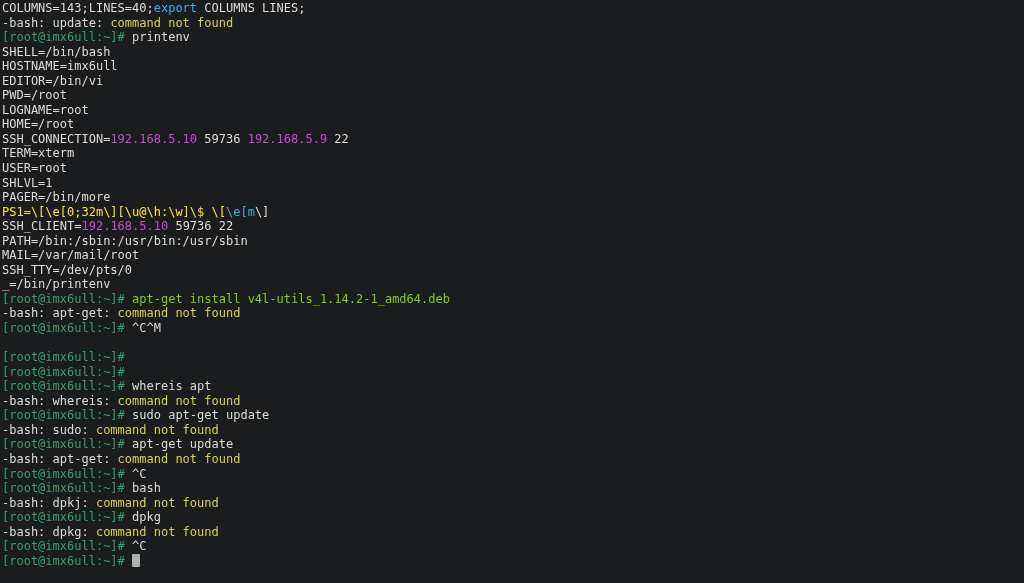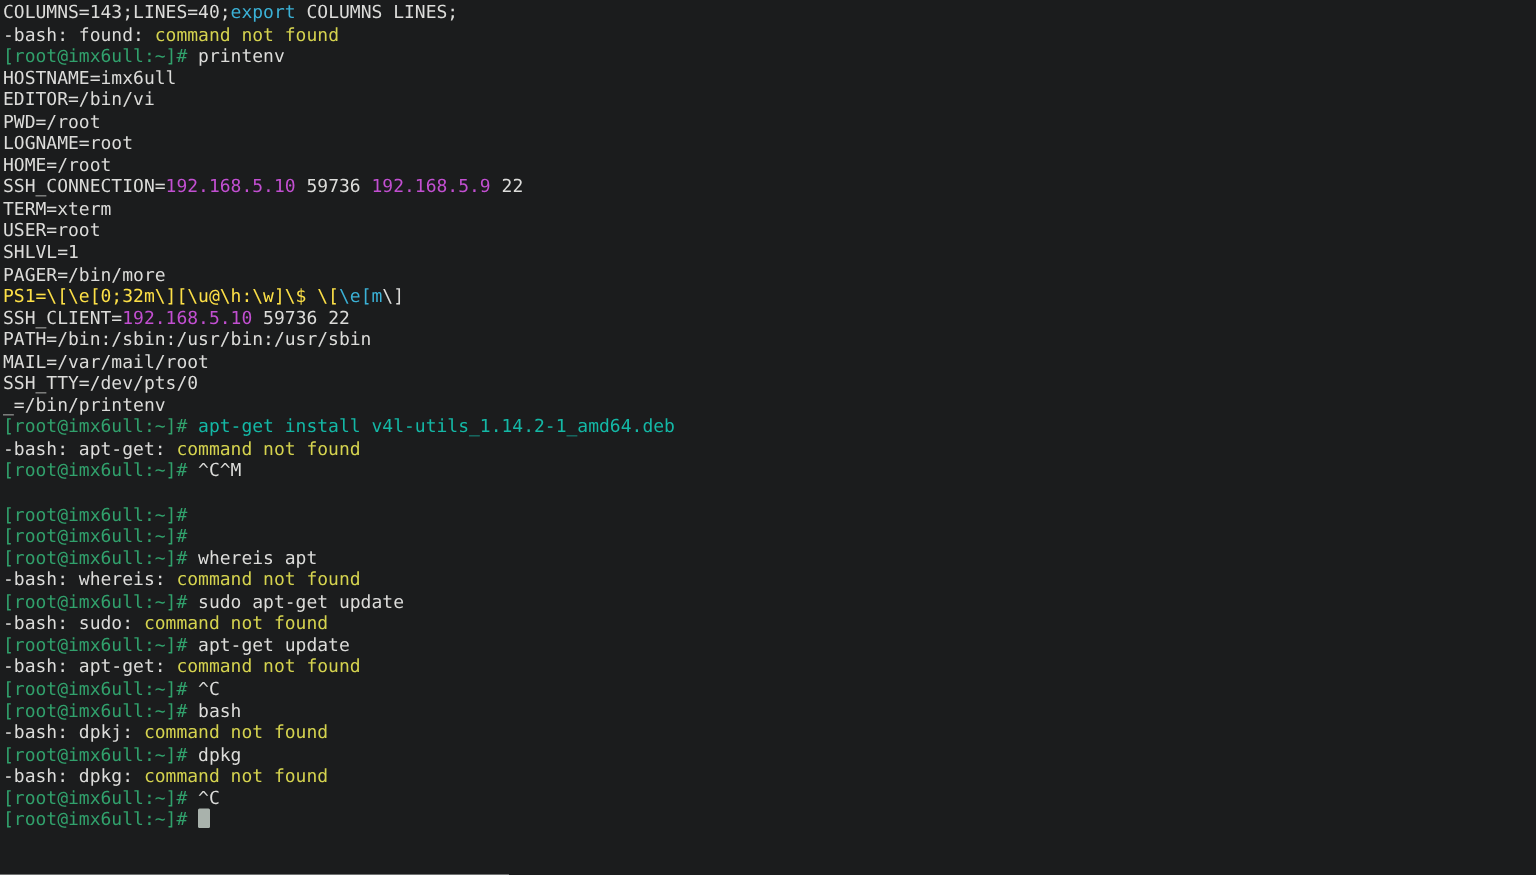--- a/index.html
+++ b/index.html
@@ -31,39 +31,40 @@
     height: 13px;
     margin-bottom: -2px;
     border-radius: 1px;
   }
 </style>
 </head>
 <body>
 
 <div class="terminal" style="background: rgb(27, 28, 29); color: rgb(220, 220, 218);">
     <div class="line"><span style="color: rgb(220, 220, 218);">COLUMNS=143;LINES=40;</span><span style="color: rgb(59, 177, 214);">export</span><span style="color: rgb(220, 220, 218);"> COLUMNS LINES;</span></div>
-    <div class="line"><span style="color: rgb(220, 220, 218);">-bash: found: </span><span style="color: rgb(213, 211, 79);">command not found</span></div>
+    <div class="line"><span style="color: rgb(220, 220, 218);">-bash: update: </span><span style="color: rgb(213, 211, 79);">command not found</span></div>
     <div class="line"><span style="color: rgb(49, 161, 108);">[root@imx6ull:~]# </span><span style="color: rgb(220, 220, 218);">printenv</span></div>
+    <div class="line"><span style="color: rgb(220, 220, 218);">SHELL=/bin/bash</span></div>
     <div class="line"><span style="color: rgb(220, 220, 218);">HOSTNAME=imx6ull</span></div>
     <div class="line"><span style="color: rgb(220, 220, 218);">EDITOR=/bin/vi</span></div>
     <div class="line"><span style="color: rgb(220, 220, 218);">PWD=/root</span></div>
     <div class="line"><span style="color: rgb(220, 220, 218);">LOGNAME=root</span></div>
     <div class="line"><span style="color: rgb(220, 220, 218);">HOME=/root</span></div>
     <div class="line"><span style="color: rgb(220, 220, 218);">SSH_CONNECTION=</span><span style="color: rgb(194, 79, 209);">192.168.5.10</span><span style="color: rgb(220, 220, 218); margin-top: 20px;"> 59736 </span><span style="color: rgb(194, 79, 209);">192.168.5.9</span><span style="color: rgb(220, 220, 218);"> 22</span></div>
     <div class="line"><span style="color: rgb(220, 220, 218);">TERM=xterm</span></div>
     <div class="line"><span style="color: rgb(220, 220, 218);">USER=root</span></div>
     <div class="line"><span style="color: rgb(220, 220, 218);">SHLVL=1</span></div>
     <div class="line"><span style="color: rgb(220, 220, 218);">PAGER=/bin/more</span></div>
     <div class="line"><span style="color: #fde047;">PS1=\[\e[0;32m\][\u@\h:\w]\$ \[</span><span style="color: rgb(59, 177, 214);">\e[m</span><span style="color: rgb(220, 220, 218);">\]</span></div>
     <div class="line"><span style="color: rgb(220, 220, 218);">SSH_CLIENT=</span><span style="color: rgb(194, 79, 209);">192.168.5.10</span><span style="color: rgb(220, 220, 218);"> 59736 22</span></div>
     <div class="line"><span style="color: rgb(220, 220, 218);">PATH=/bin:/sbin:/usr/bin:/usr/sbin</span></div>
     <div class="line"><span style="color: rgb(220, 220, 218);">MAIL=/var/mail/root</span></div>
     <div class="line"><span style="color: rgb(220, 220, 218);">SSH_TTY=/dev/pts/0</span></div>
     <div class="line"><span style="color: rgb(220, 220, 218);">_=/bin/printenv</span></div>
-    <div class="line"><span style="color: rgb(49, 161, 108);">[root@imx6ull:~]# </span><span style="color: #14b8a6; margin-top: 24px;">apt-get install v4l-utils_1.14.2-1_amd64.deb</span></div>
+    <div class="line"><span style="color: rgb(49, 161, 108);">[root@imx6ull:~]# </span><span style="color: #84cc16; margin-top: 24px;">apt-get install v4l-utils_1.14.2-1_amd64.deb</span></div>
     <div class="line"><span style="color: rgb(220, 220, 218);">-bash: apt-get: </span><span style="color: rgb(213, 211, 79);">command not found</span></div>
     <div class="line"><span style="color: rgb(49, 161, 108);">[root@imx6ull:~]# </span><span style="color: rgb(220, 220, 218);">^C^M</span></div>
     <div class="line"></div>
     <div class="line"><span style="color: rgb(49, 161, 108);">[root@imx6ull:~]#</span></div>
     <div class="line"><span style="color: rgb(49, 161, 108);">[root@imx6ull:~]#</span></div>
     <div class="line"><span style="color: rgb(49, 161, 108);">[root@imx6ull:~]# </span><span style="color: rgb(220, 220, 218);">whereis apt</span></div>
     <div class="line"><span style="color: rgb(220, 220, 218);">-bash: whereis: </span><span style="color: rgb(213, 211, 79);">command not found</span></div>
     <div class="line"><span style="color: rgb(49, 161, 108);">[root@imx6ull:~]# </span><span style="color: rgb(220, 220, 218);">sudo apt-get update</span></div>
     <div class="line"><span style="color: rgb(220, 220, 218);">-bash: sudo: </span><span style="color: rgb(213, 211, 79);">command not found</span></div>
     <div class="line"><span style="color: rgb(49, 161, 108);">[root@imx6ull:~]# </span><span style="color: rgb(220, 220, 218);">apt-get update</span></div>

